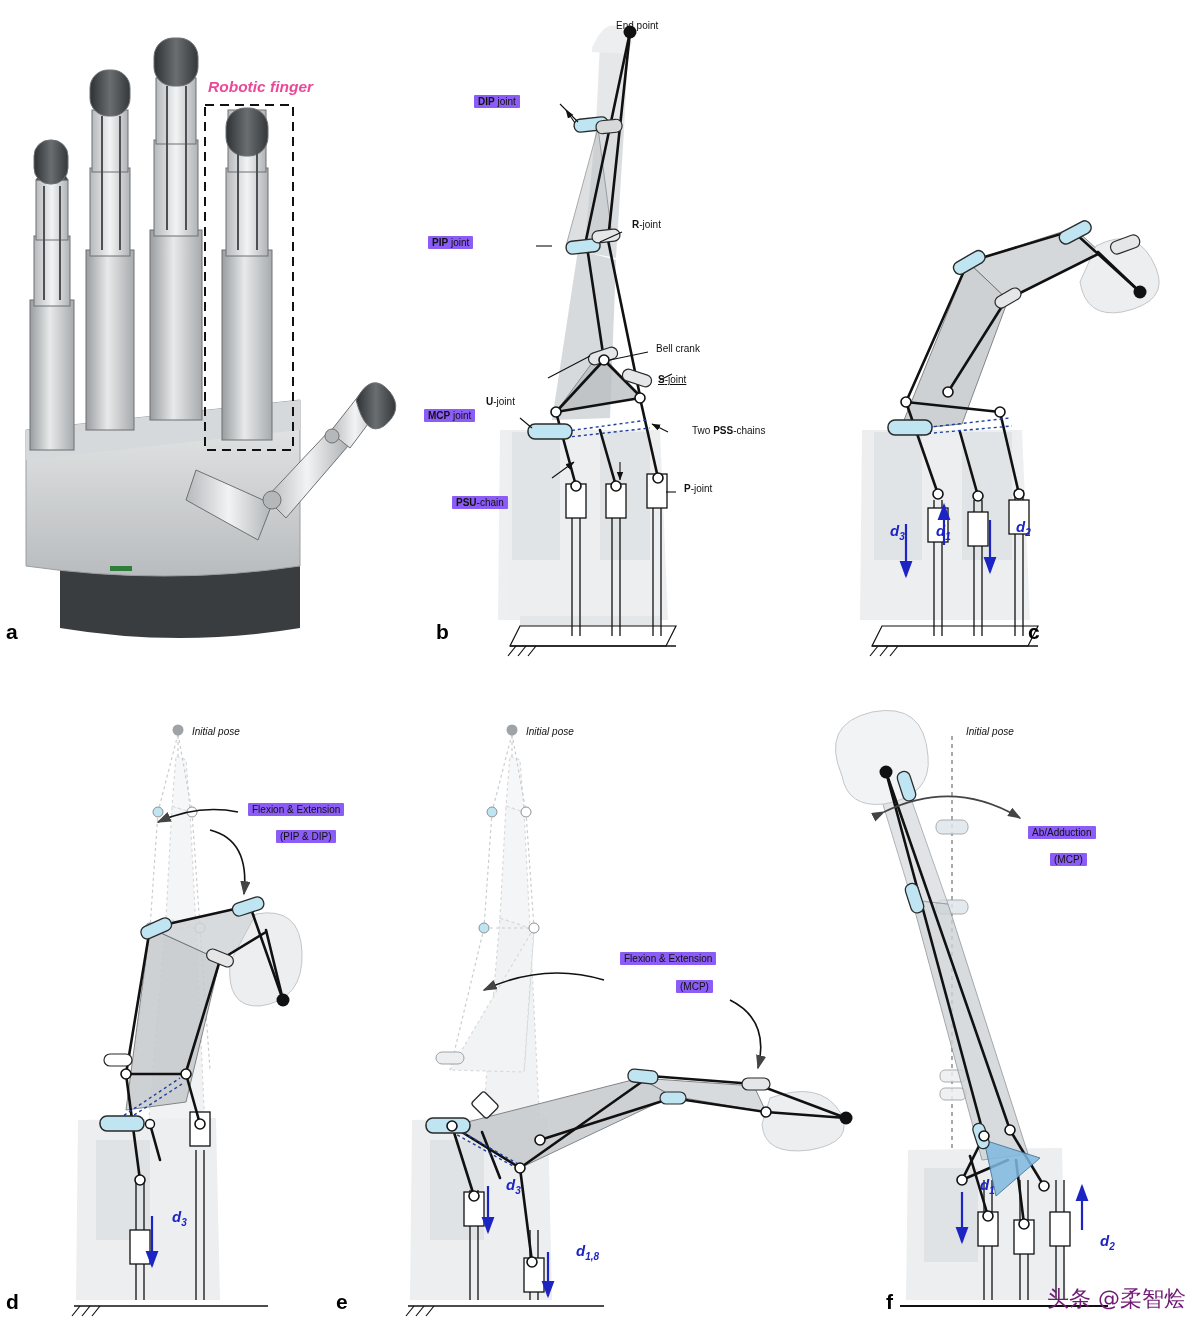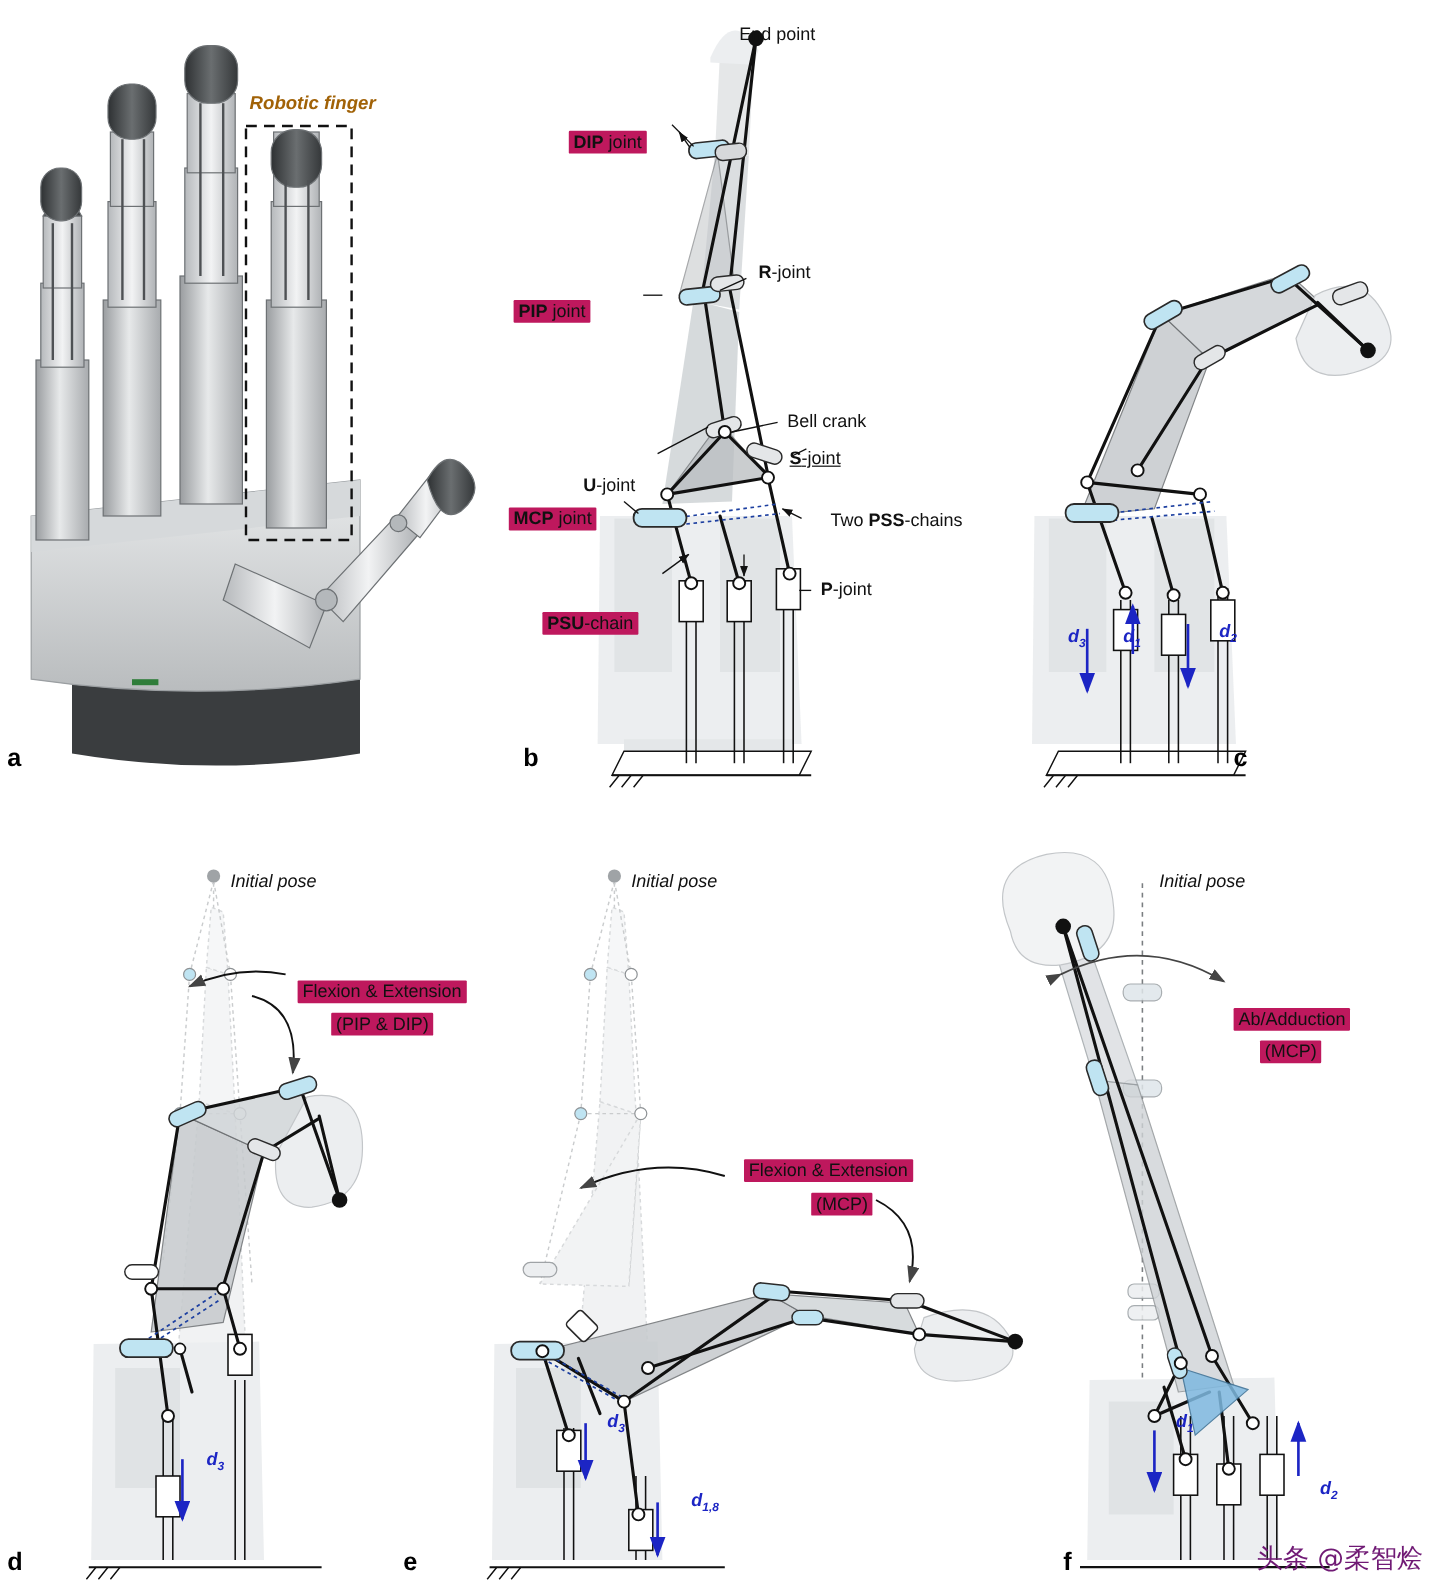--- a/index.html
+++ b/index.html
@@ -1,26 +1,26 @@
 <!DOCTYPE html>
 <html><head>
 <meta charset="utf-8">
 <style>
   html,body{margin:0;padding:0;background:#ffffff;}
   body{width:1200px;height:1328px;position:relative;font-family:"Liberation Sans",sans-serif;color:#111;overflow:hidden;}
   .fig{position:absolute;inset:0;}
   svg.layer{position:absolute;left:0;top:0;width:1200px;height:1328px;}
   .panel-letter{position:absolute;font-weight:bold;font-size:21px;color:#000;}
-  .lbl{position:absolute;font-size:15px;color:#111;white-space:nowrap;text-align:center;}
+  .lbl{position:absolute;font-size:10px;color:#111;white-space:nowrap;text-align:center;}
   .lbl b{font-weight:bold;}
-  .lbl.boxed{background:#be185d;padding:1px 4px;border-radius:1px;margin-top:14px;}
+  .lbl.boxed{background:#8b5cf6;padding:1px 4px;border-radius:1px;}
   .lbl.ital{font-style:italic;}
   .dlabel{position:absolute;font-size:15px;font-style:italic;font-weight:bold;color:#1c25c4;white-space:nowrap;padding-left:28px;}
   .dlabel sub{font-size:10px;font-style:italic;font-weight:bold;}
-  .title-box{position:absolute;font-size:15.5px;font-weight:bold;font-style:italic;color:#a16207;white-space:nowrap;}
+  .title-box{position:absolute;font-size:15.5px;font-weight:bold;font-style:italic;color:#ec4899;white-space:nowrap;}
   .wm{position:absolute;right:14px;bottom:14px;font-size:22px;color:#701a75;font-family:"DejaVu Sans",sans-serif;}
 </style>
 </head>
 <body>
 
 <div class="fig">
 
 <svg class="layer" viewBox="0 0 1200 1328">
   <defs>
     <linearGradient id="metal" x1="0" y1="0" x2="1" y2="0">

